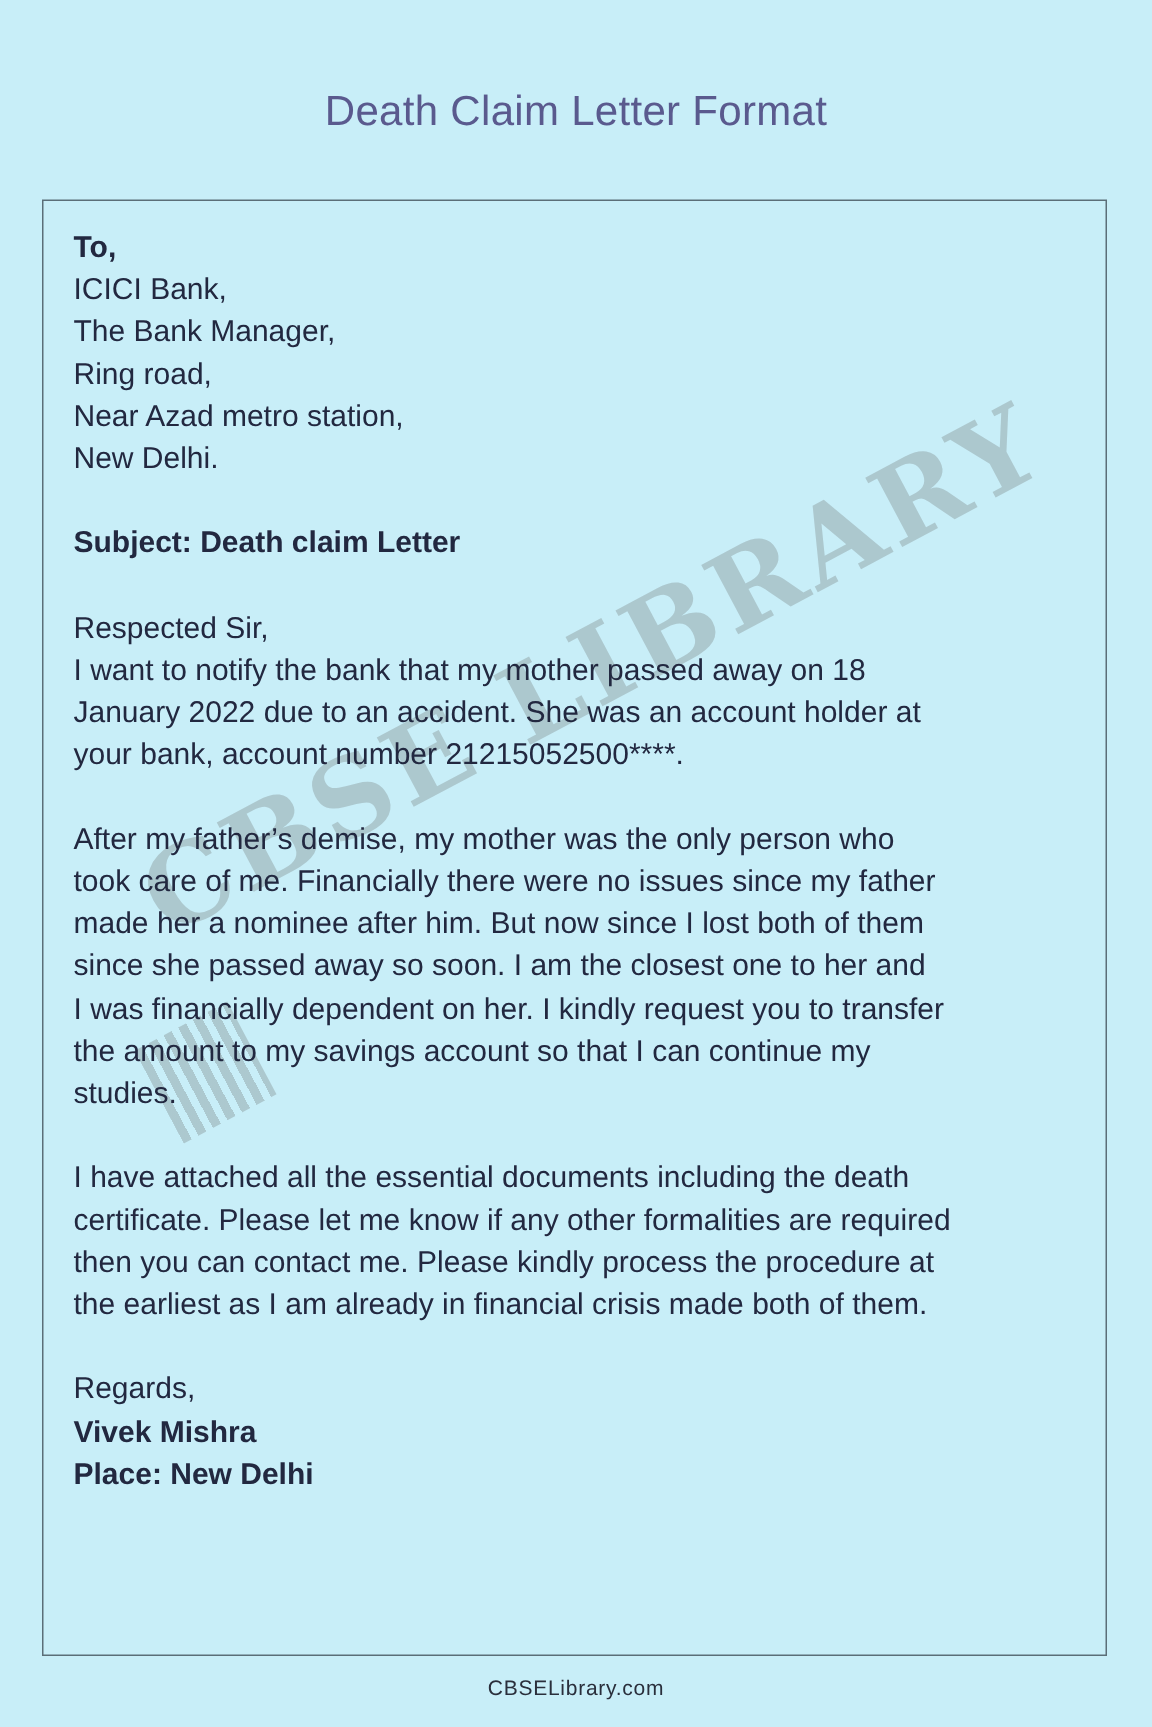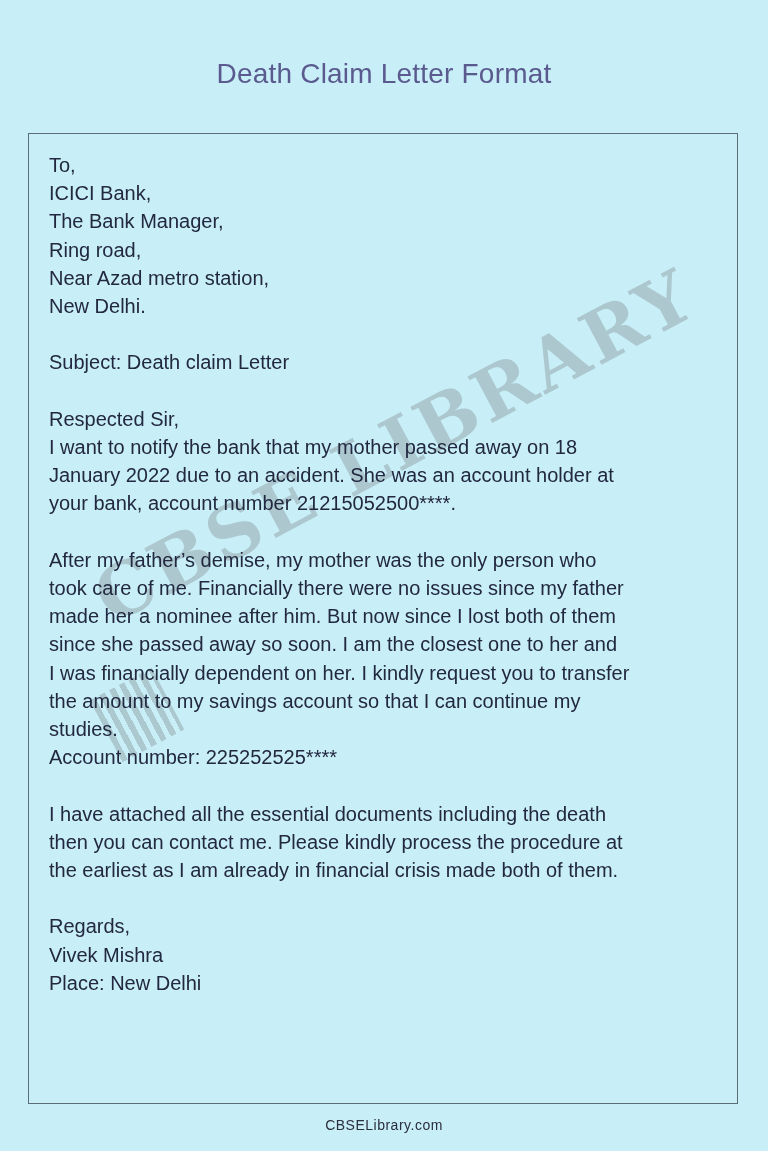--- a/index.html
+++ b/index.html
@@ -14,21 +14,21 @@
   .frame {
     position:absolute; left:28px; top:133px; width:710px; height:971px;
     border:1.5px solid #5b6e78; box-sizing:border-box;
   }
   .content {
     position:absolute; left:49px; top:151px; width:680px;
     font-size:20px; line-height:28.2px; color:#222840;
   }
   .content p { margin:0; }
   .gap { height:28.2px; }
-  .b { font-weight:normal; }
+  .b { font-weight:bold; }
   .watermark {
     position:absolute; left:100px; top:560px; transform:rotate(-28deg);
     transform-origin:left center; font-size:72px; font-weight:bold;
     color:rgba(120,130,130,0.35); letter-spacing:4px; white-space:nowrap; pointer-events:none;
     font-family:"DejaVu Serif", serif;
   }
   .wm-logo {
     position:absolute; left:102px; top:680px; width:70px; height:70px;
     transform:rotate(-28deg); pointer-events:none;
     background:repeating-linear-gradient(90deg, rgba(120,130,130,0.35) 0 6px, transparent 6px 11px);
@@ -63,23 +63,23 @@
   <p>January 2022 due to an accident. She was an account holder at</p>
   <p>your bank, account number 21215052500****.</p>
   <div class="gap"></div>
   <p>After my father’s demise, my mother was the only person who</p>
   <p>took care of me. Financially there were no issues since my father</p>
   <p>made her a nominee after him. But now since I lost both of them</p>
   <p>since she passed away so soon. I am the closest one to her and</p>
   <p>I was financially dependent on her. I kindly request you to transfer</p>
   <p>the amount to my savings account so that I can continue my</p>
   <p>studies.</p>
-  <p>Account number: 225252525****</p>
   <div class="gap"></div>
   <p>I have attached all the essential documents including the death</p>
+  <p>certificate. Please let me know if any other formalities are required</p>
   <p>then you can contact me. Please kindly process the procedure at</p>
   <p>the earliest as I am already in financial crisis made both of them.</p>
   <div class="gap"></div>
   <p>Regards,</p>
   <p class="b">Vivek Mishra</p>
   <p class="b">Place: New Delhi</p>
 </div>
 
 <div class="footer">CBSELibrary.com</div>
 

